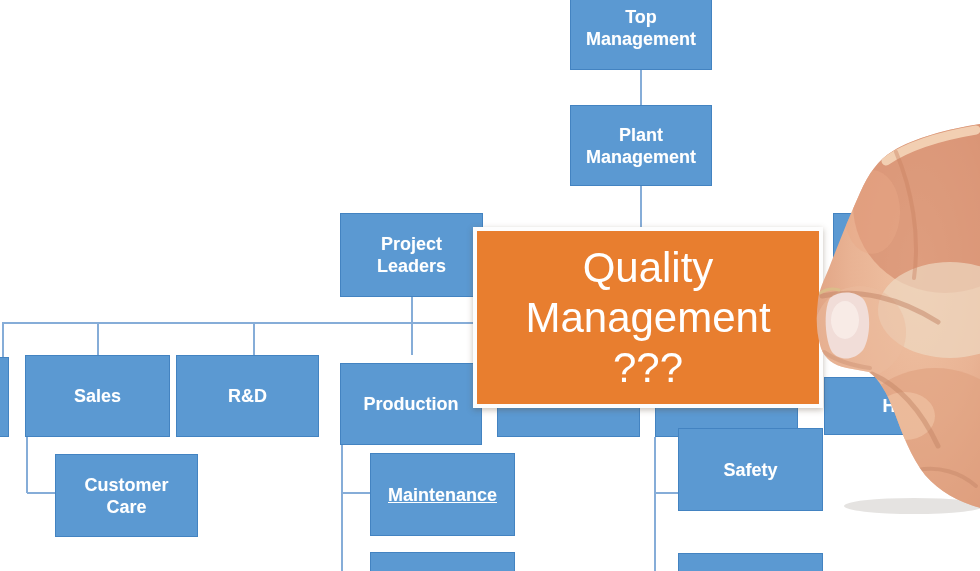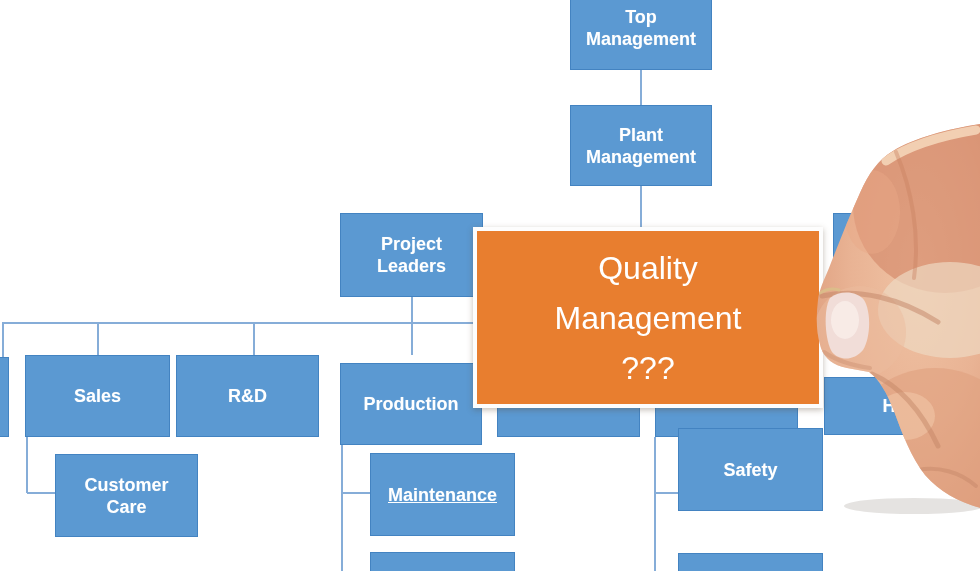--- a/index.html
+++ b/index.html
@@ -20,21 +20,21 @@
     font-size:18px; font-weight:600; line-height:22px; text-align:center;
     text-shadow:0 0 1px rgba(255,255,255,0.25);
   }
   #quality-card {
     position:absolute; left:473px; top:227px; width:350px; height:181px;
     box-sizing:border-box; z-index:3;
     background:var(--card-fill,#e87e2f);
     border:4px solid var(--card-border,#fdfdfd);
     box-shadow:0 2px 6px rgba(90,70,50,0.35);
     display:flex; flex-direction:column; justify-content:center;
-    color:#ffffff; font-size:32px; font-weight:400; line-height:50px; text-align:center;
+    color:#ffffff; font-size:42px; font-weight:400; line-height:50px; text-align:center;
   }
   #hand-svg { position:absolute; left:0; top:0; z-index:4; pointer-events:none; }
 </style>
 </head>
 <body>
 
 <div id="stage">
 
   <div id="connectors">
       <div class="conn" style="left: 640px; top: 70px; width: 2px; height: 35px;"></div>

